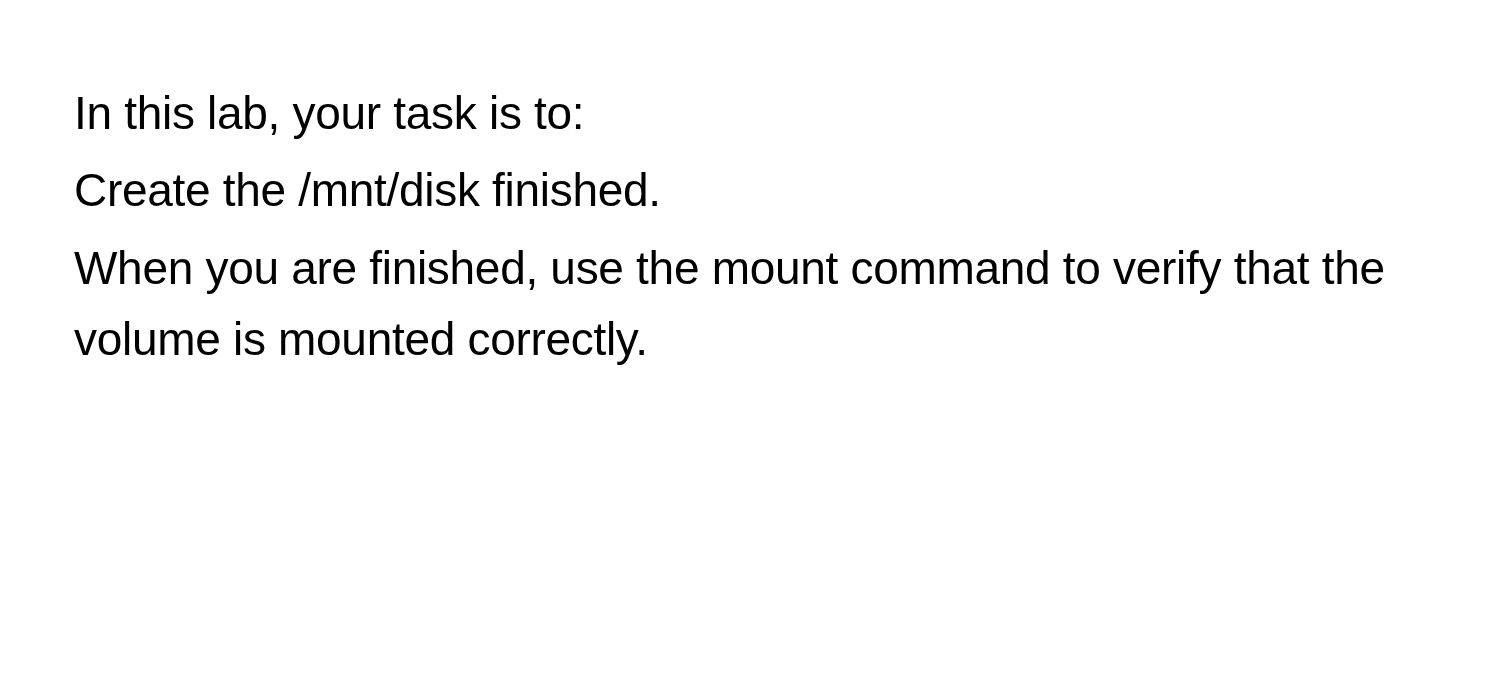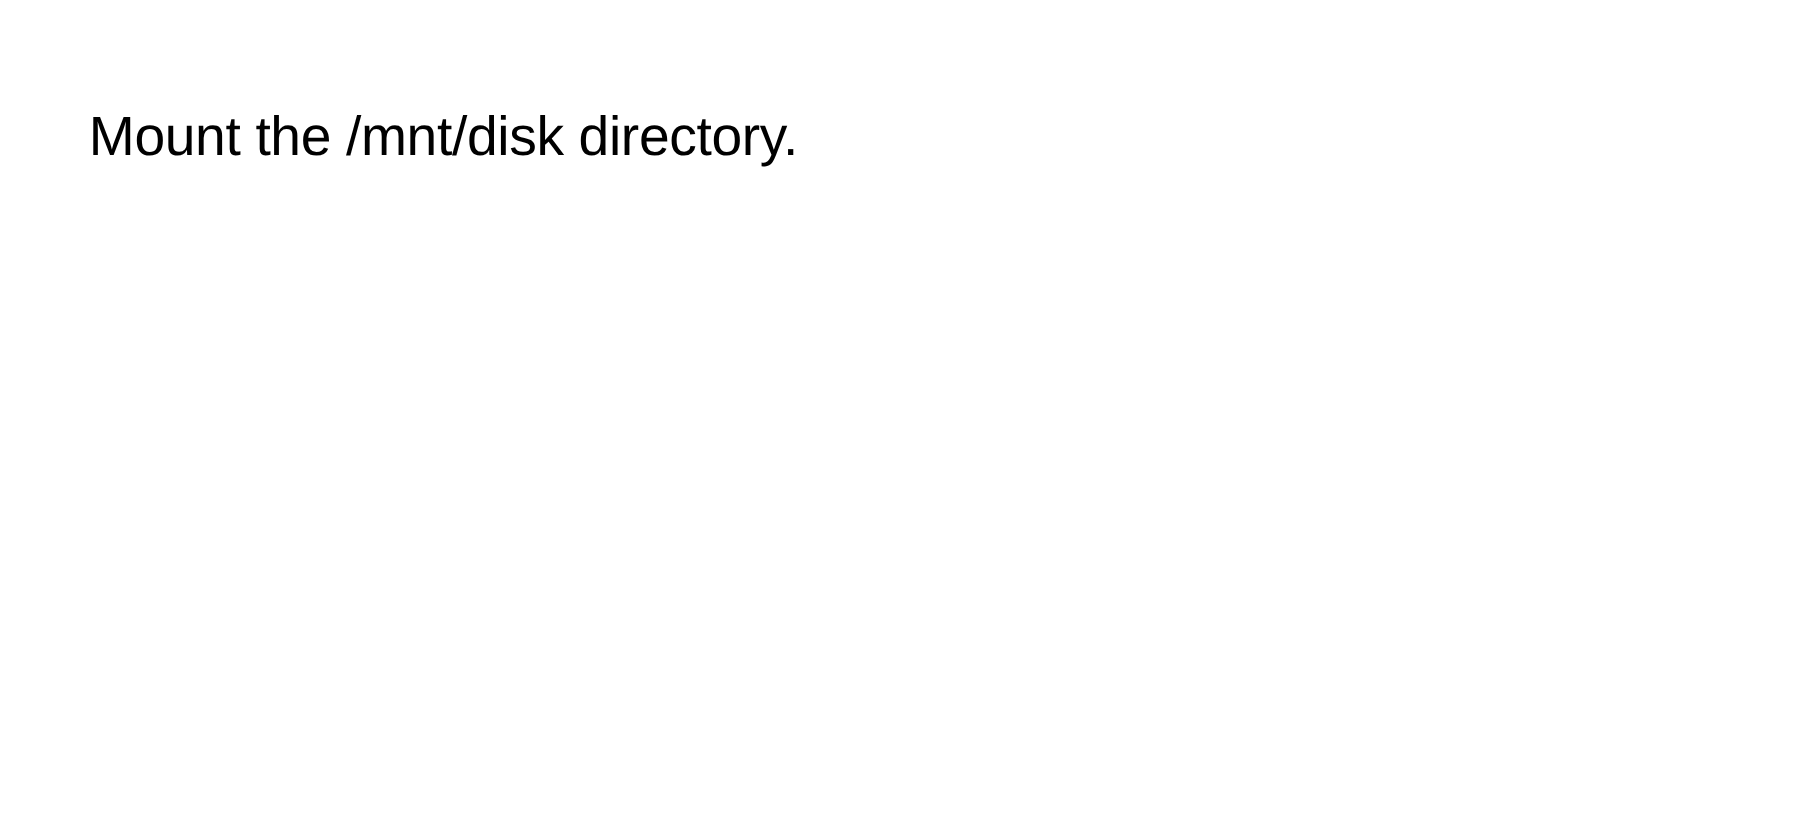--- a/index.html
+++ b/index.html
@@ -21,14 +21,16 @@
       letter-spacing: -0.3px;
     }
     .para {
       margin-bottom: 6px;
     }
   </style>
 </head>
 <body>
 
 <div class="content">
-  <p class="para">Mount the /mnt/disk directory.</p>
+  <p class="para">In this lab, your task is to:</p>
+  <p class="para">Create the /mnt/disk finished.</p>
+  <p class="para">When you are finished, use the mount command to verify that the volume is mounted correctly.</p>
 </div>
 
 </body></html>

